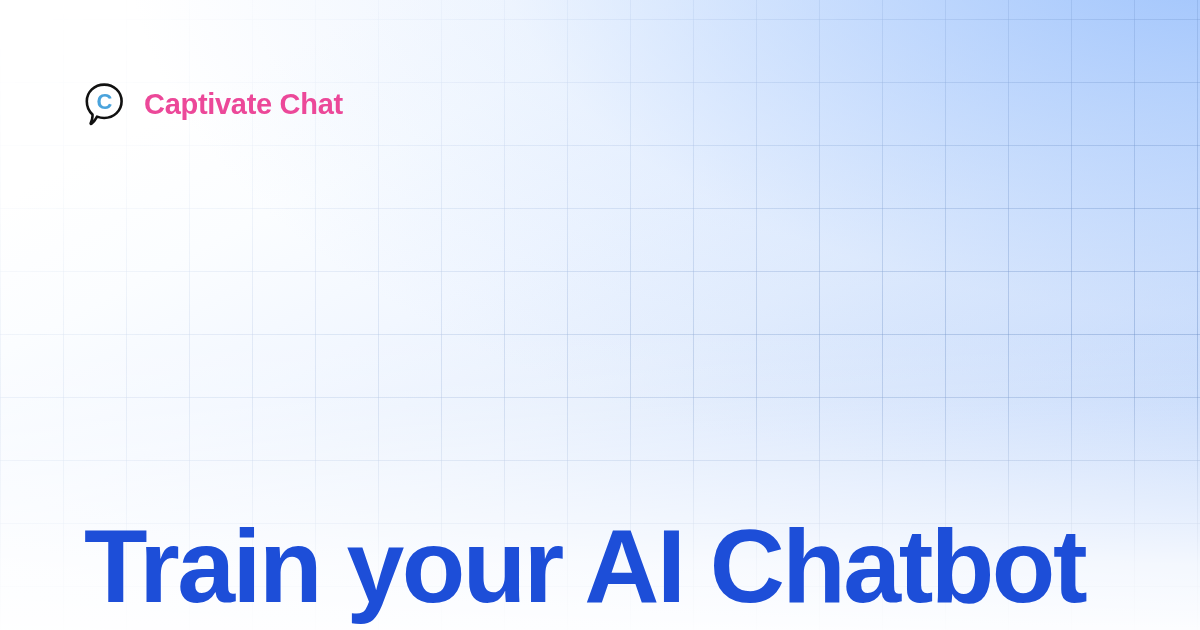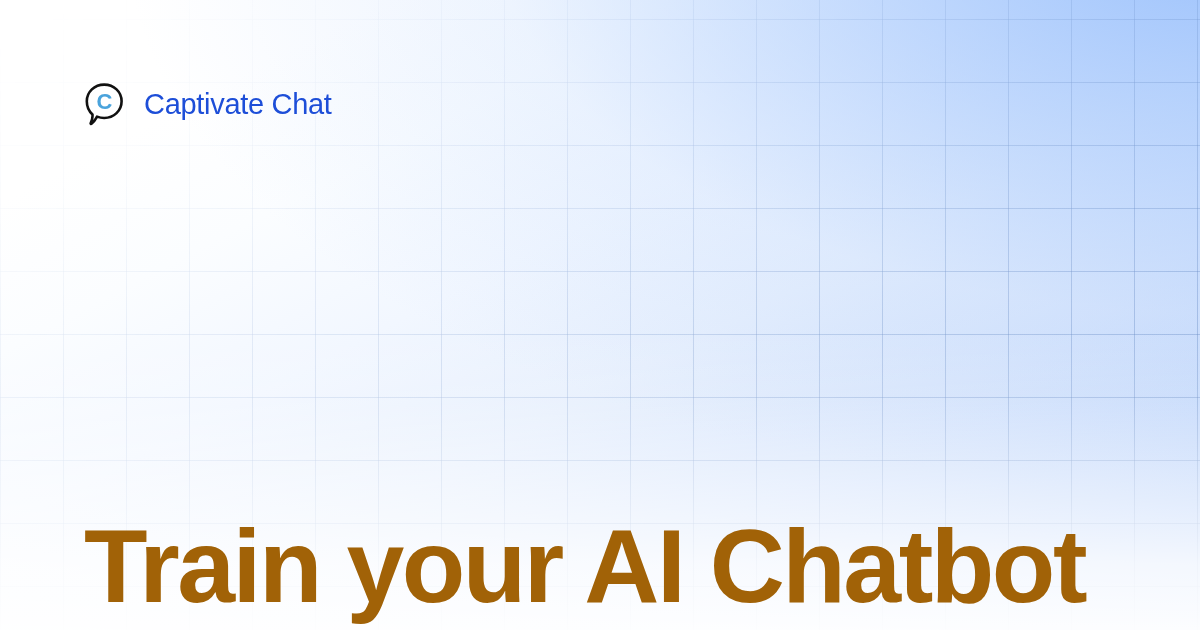--- a/index.html
+++ b/index.html
@@ -100,38 +100,38 @@
     gap: 18px;
   }
   .brand-mark {
     width: 42px;
     height: 44px;
     flex: 0 0 auto;
     display: block;
   }
   .brand-name {
     font-size: 29px;
-    font-weight: 400;
+    font-weight: 700;
     letter-spacing: -0.3px;
-    color: #1d4ed8;
+    color: #ec4899;
     line-height: 1;
     white-space: nowrap;
   }
 
   
   .headline {
     position: absolute;
     left: 84px;
     top: 440px;
     width: 1030px;
     font-size: 104px;
     font-weight: 700;
     letter-spacing: -2.5px;
     line-height: 1.08;
-    color: #a16207;
+    color: #1d4ed8;
     white-space: nowrap;
   }
 </style>
 </head>
 <body>
 
 <div class="og-card">
 
   <div class="bg-gradient"></div>
   <div class="bg-corner-wash"></div>

